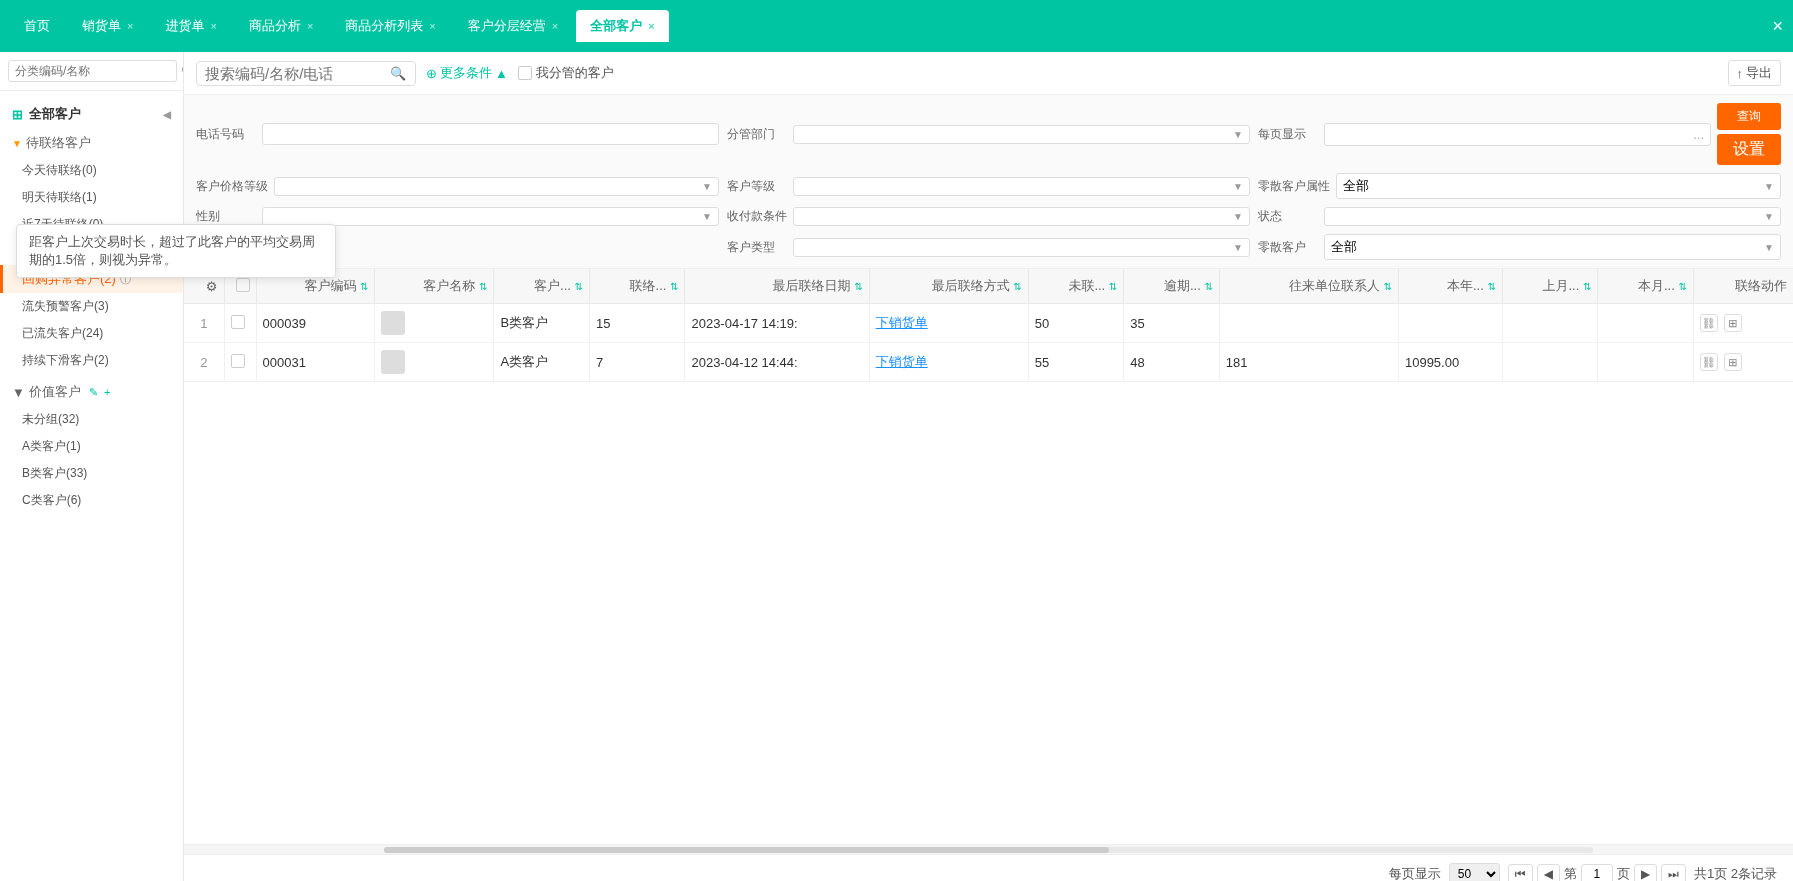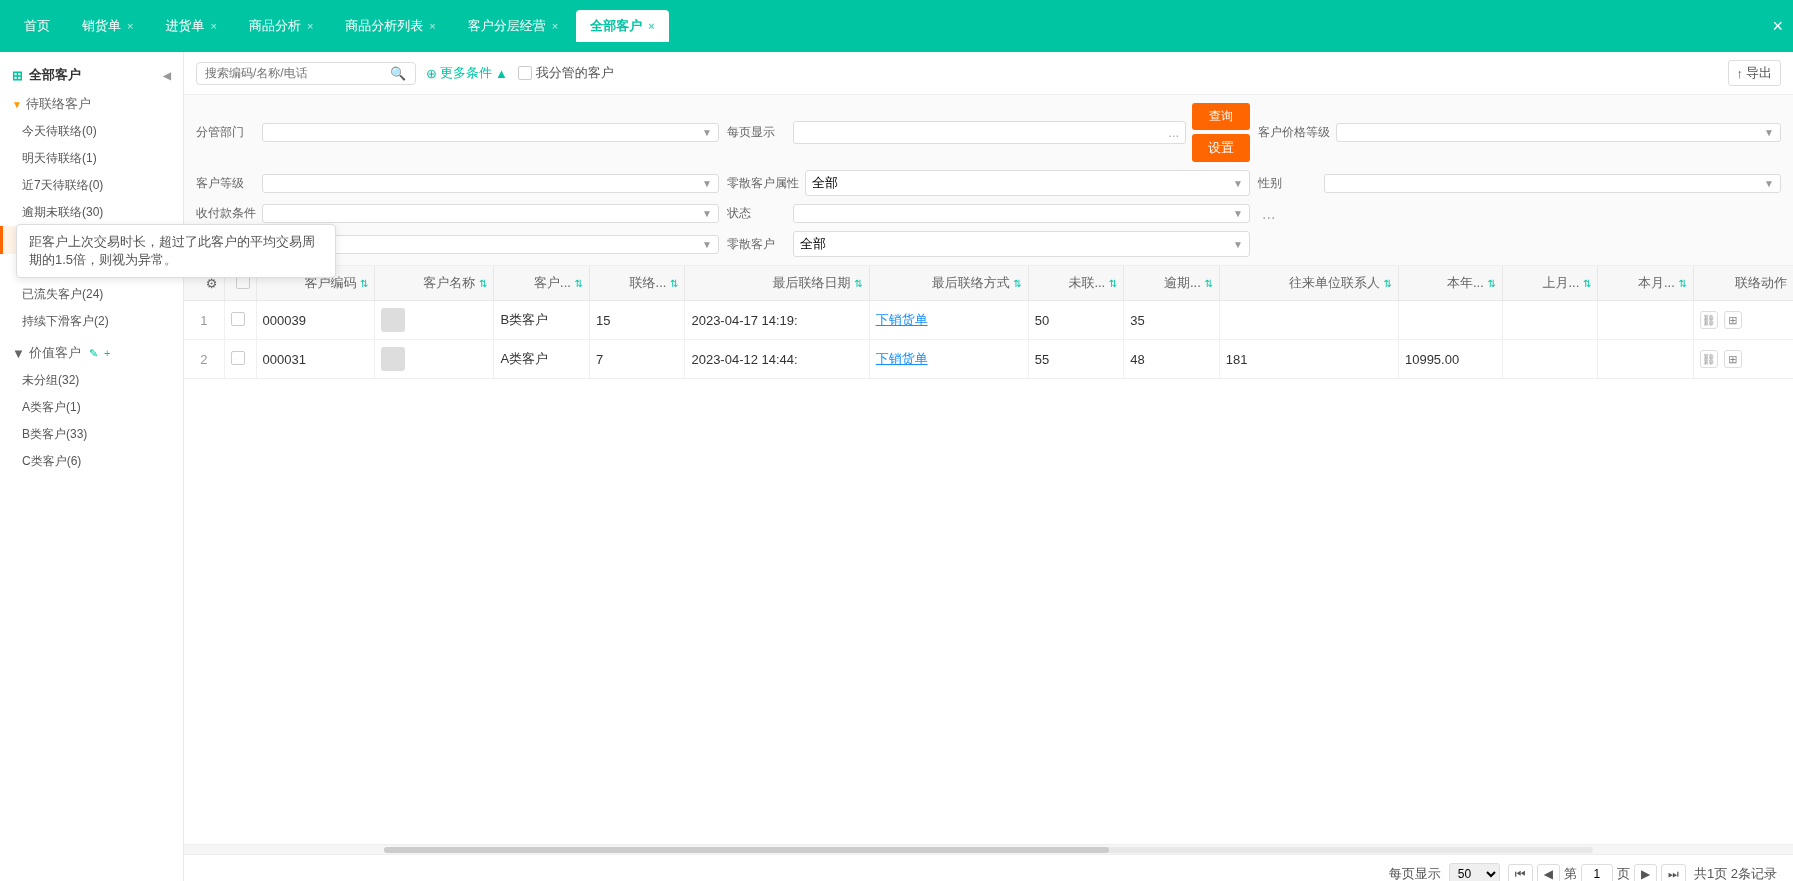--- a/index.html
+++ b/index.html
@@ -62,21 +62,21 @@
     .export-btn { margin-left: auto; display: flex; align-items: center; gap: 3px; color: #555; cursor: pointer; font-size: 12px; border: 1px solid #ddd; padding: 3px 8px; border-radius: 3px; }
 
     
     .ext-filter { background: #fafafa; border-bottom: 1px solid #eee; padding: 8px 12px; display: grid; grid-template-columns: repeat(3, 1fr); gap: 8px; }
     .filter-row { display: flex; align-items: center; gap: 6px; }
     .filter-label { color: #666; white-space: nowrap; font-size: 12px; min-width: 60px; }
     .filter-select { flex: 1; border: 1px solid #ddd; border-radius: 3px; padding: 3px 6px; font-size: 12px; display: flex; align-items: center; justify-content: space-between; cursor: pointer; background: #fff; min-width: 0; }
     .filter-select .caret { color: #999; font-size: 10px; }
     .filter-input { flex: 1; border: 1px solid #ddd; border-radius: 3px; padding: 3px 6px; font-size: 12px; outline: none; }
     .query-btn { background: #f60; color: #fff; border: none; border-radius: 3px; padding: 5px 16px; cursor: pointer; font-size: 12px; white-space: nowrap; }
-    .settings-btn { background: #f60; color: #fff; border: none; border-radius: 3px; padding: 5px 16px; cursor: pointer; font-size: 13px; white-space: nowrap; }
+    .settings-btn { background: #f60; color: #fff; border: none; border-radius: 3px; padding: 5px 16px; cursor: pointer; font-size: 16px; white-space: nowrap; }
     .btn-group { display: flex; flex-direction: column; gap: 4px; }
 
     
     .table-wrap { flex: 1; overflow: auto; }
     table { width: 100%; border-collapse: collapse; font-size: 12px; }
     thead tr { background: #f7f7f7; }
     th { padding: 8px 6px; border-bottom: 1px solid #e8e8e8; border-right: 1px solid #e8e8e8; color: #666; font-weight: normal; white-space: nowrap; text-align: right; cursor: pointer; }
     th:last-child { border-right: none; }
     td { padding: 7px 6px; border-bottom: 1px solid #f0f0f0; border-right: 1px solid #f0f0f0; color: #333; white-space: nowrap; }
     td:last-child { border-right: none; }
@@ -147,20 +147,24 @@
   <div class="nav-tab active">
     <span>全部客户</span>
     <span class="close-x">×</span>
   </div>
   <span class="top-nav-close">×</span>
 </div>
 
 <div class="main-layout">
 
   <div class="sidebar">
+    <div class="sidebar-search">
+      <input type="text" placeholder="分类编码/名称" style="">
+      <span class="sidebar-search-icon">🔍</span>
+    </div>
 
     <div class="sidebar-section">
       <div class="sidebar-all-customers">
         <span class="grid-icon">⊞</span>
         <span>全部客户</span>
         <span class="collapse-arrow">◀</span>
       </div>
 
       <div class="sidebar-group-label">
         <span class="triangle">▼</span>
@@ -191,40 +195,44 @@
       <div class="sidebar-item">A类客户(1)</div>
       <div class="sidebar-item">B类客户(33)</div>
       <div class="sidebar-item">C类客户(6)</div>
     </div>
   </div>
 
   <div class="content-area">
 
     <div class="filter-bar">
       <div class="search-input-wrap">
-        <input type="text" style="font-size: 12px;" placeholder="搜索编码/名称/电话">
+        <input type="text" style="font-size: 15px;" placeholder="搜索编码/名称/电话">
         <span style="color:#00c5a3; cursor:pointer;">🔍</span>
       </div>
       <div class="more-conditions">
         <span>⊕</span>
         <span>更多条件</span>
         <span>▲</span>
       </div>
       <div class="my-customer-check">
         <span class="cb"></span>
         <span>我分管的客户</span>
       </div>
       <div class="export-btn">
         <span>↑</span>
         <span>导出</span>
       </div>
     </div>
 
     <div class="ext-filter">
 
+      <div class="filter-row">
+        <span class="filter-label">电话号码</span>
+        <input class="filter-input" type="text" style="flex: 1 1 0%;">
+      </div>
       <div class="filter-row">
         <span class="filter-label">分管部门</span>
         <div class="filter-select">
           <span></span>
           <span class="caret">▼</span>
         </div>
       </div>
       <div class="filter-row" style="display:flex; align-items:center; gap:6px;">
         <span class="filter-label">每页显示</span>
         <div class="filter-select" style="flex:1;">

